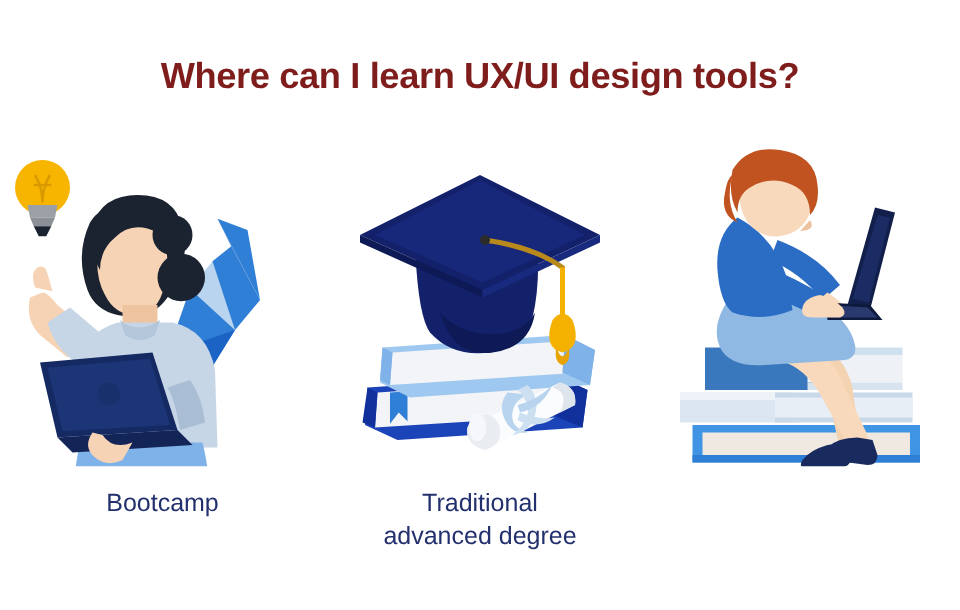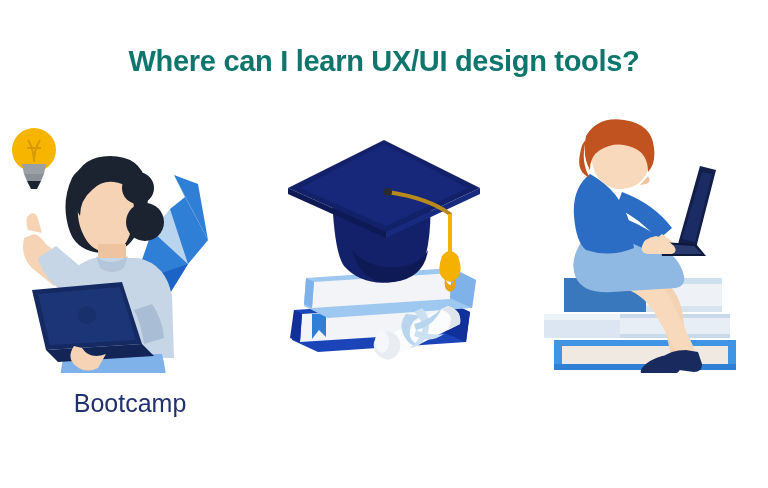--- a/index.html
+++ b/index.html
@@ -21,21 +21,21 @@
     background: #ffffff;
   }
 
   
   .title {
     position: absolute;
     top: 44px;
     left: 0;
     width: 768px;
     text-align: center;
-    color: #0f766e;
+    color: #7f1d1d;
     font-size: 29px;
     font-weight: bold;
     letter-spacing: -0.3px;
     line-height: 34px;
   }
 
   
   .columns {
     position: absolute;
     top: 118px;
@@ -60,21 +60,21 @@
   }
   .art svg { display: block; }
 
   .caption {
     position: absolute;
     top: 272px;
     left: 0;
     width: 256px;
     text-align: center;
     color: #23306e;
-    font-size: 25px;
+    font-size: 20px;
     font-weight: normal;
     line-height: 26px;
   }
   .caption .ln { display: block; }
 </style>
 </head>
 <body>
 
 <div class="page">
 
@@ -193,20 +193,24 @@
             <path d="M118 224 q-2 14 14 18 q14 -4 12 -18 q-4 -12 -14 -10 q-10 2 -12 10 z" fill="#e9edf2"></path>
             <ellipse cx="126" cy="224" rx="7" ry="11" fill="#f5f7fa"></ellipse>
             <path d="M192 188 q14 4 12 18 l-12 6 q8 -16 -6 -20 z" fill="#dfe5ec"></path>
             <path d="M150 196 q-8 10 -2 22 q6 12 18 10 q-14 -4 -12 -16 q2 -12 14 -14 z" fill="#b8d4ee"></path>
             <path d="M166 190 q10 10 6 24 q-4 14 -18 16 q14 -12 12 -22 q-2 -10 -8 -14 z" fill="#cde0f2"></path>
             <path d="M158 206 q16 -4 28 -16 q-8 18 -26 22 z" fill="#b8d4ee"></path>
             <path d="M160 212 q14 6 28 4 q-14 10 -30 2 z" fill="#cde0f2"></path>
           </g>
         </svg>
       </div>
+      <div class="caption">
+        <span class="ln">Traditional</span>
+        <span class="ln">advanced degree</span>
+      </div>
     </div>
 
     <div class="col col-3">
       <div class="art">
         <svg width="256" height="255" viewBox="0 0 256 255" xmlns="http://www.w3.org/2000/svg">
 
           <g>
 
             <rect x="54" y="160" width="112" height="34" fill="#3a78bd"></rect>
             <rect x="136" y="166" width="76" height="22" fill="#eef2f6"></rect>

